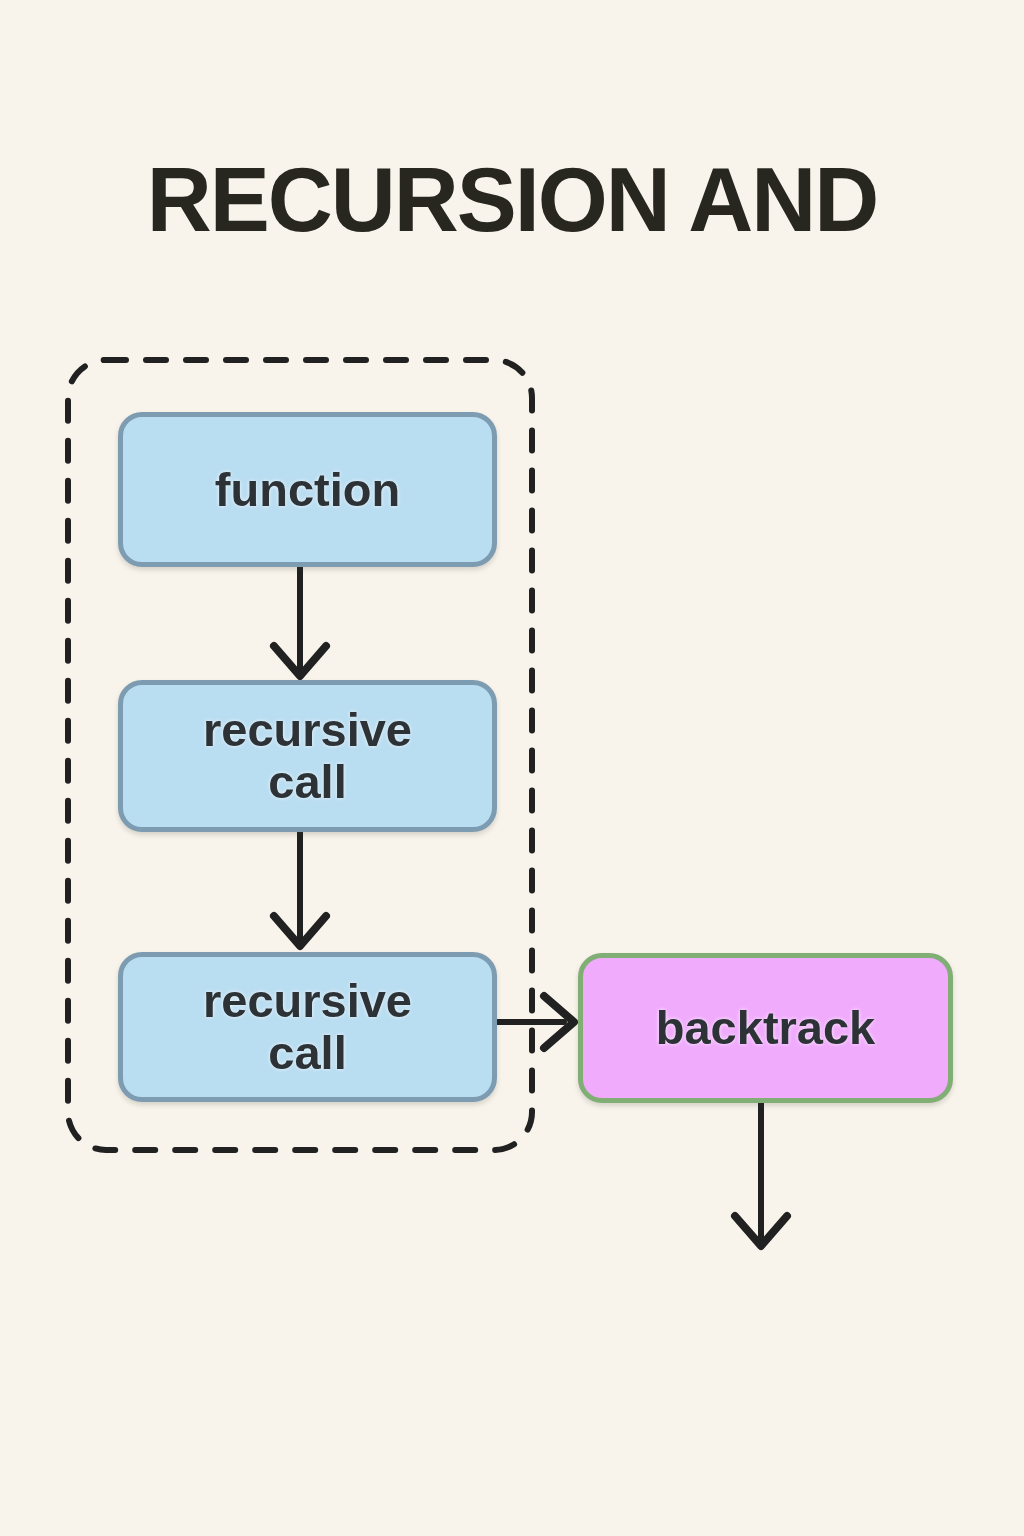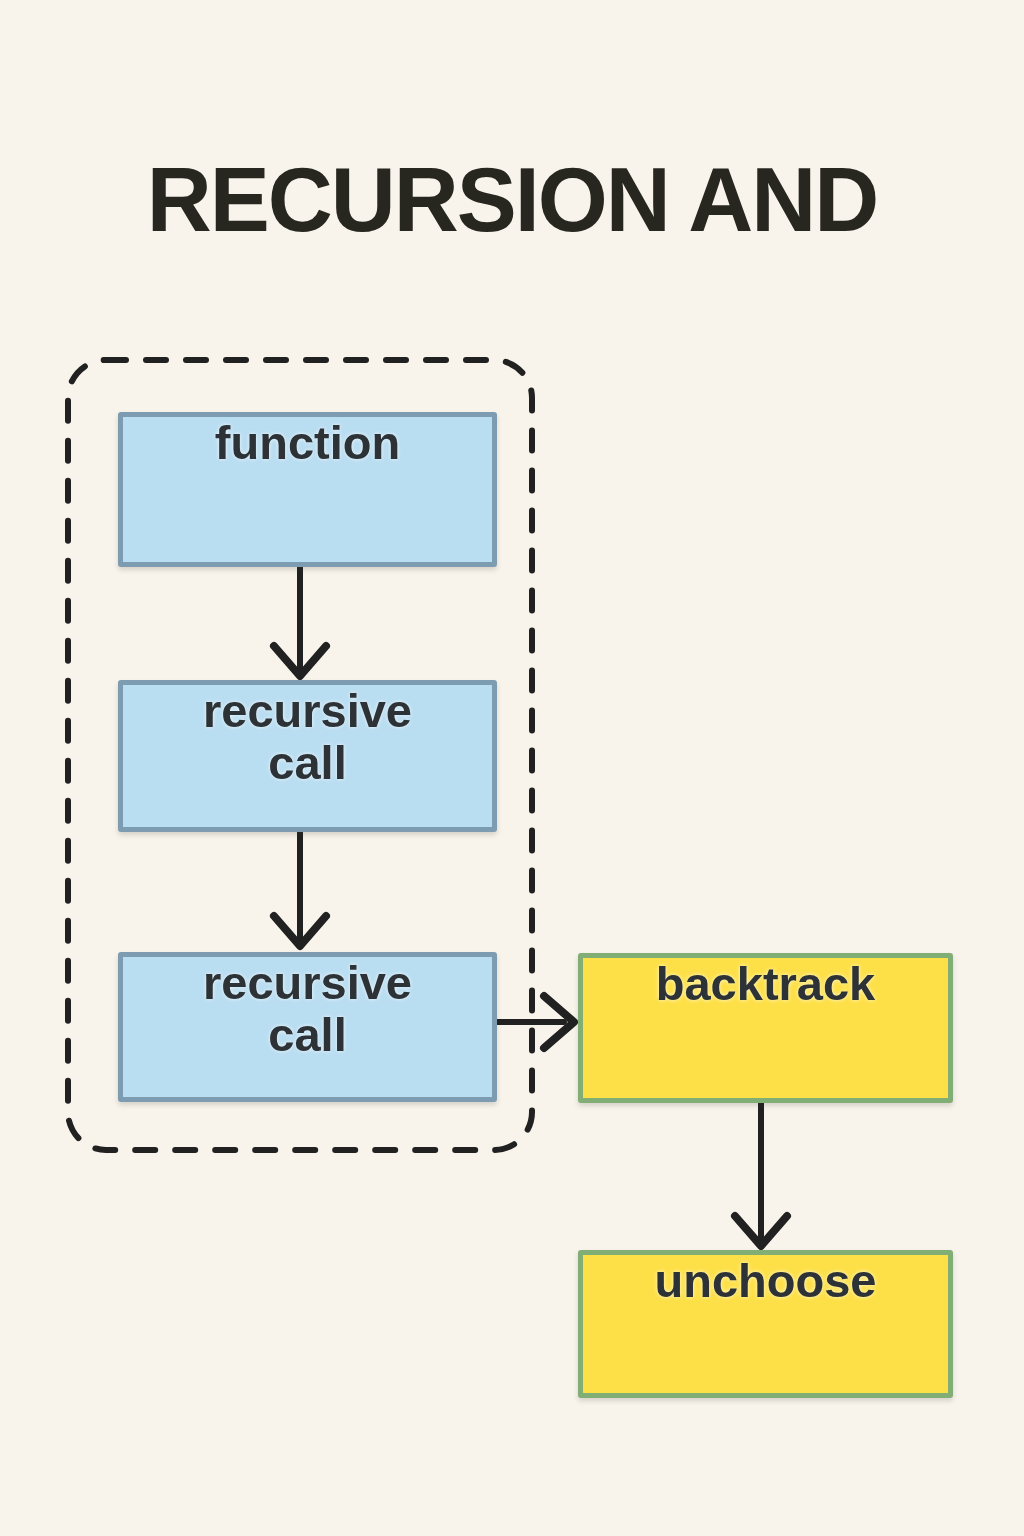--- a/index.html
+++ b/index.html
@@ -23,37 +23,37 @@
     font-weight:bold;
     letter-spacing:-2px;
     color:#28271f;
   }
   .title span{display:block;}
   .overlay{
     position:absolute;left:0;top:0;width:1024px;height:1536px;
   }
   .node{
     position:absolute;
-    display:flex;justify-content:center;
-    border-radius:3px;
+    display:flex;align-items:center;justify-content:center;
+    border-radius:24px;
     font-weight:bold;
     font-size:47px;
     line-height:52px;
     color:#2c3236;
     text-align:center;
     box-shadow:0 3px 5px rgba(60,60,50,0.18);
     text-shadow:0 0 4px rgba(255,255,255,0.8);
   }
   .node .lbl{display:block;max-width:270px;}
   .node.blue{
     background:#b9ddf1;
     border:5px solid #7d9cb2;
   }
   .node.green{
-    background:#fde047;
+    background:#f0abfc;
     border:5px solid #80ae74;
   }
   .node-function{left:118px;top:412px;width:369px;height:145px;}
   .node-recursive-case{left:118px;top:680px;width:369px;height:142px;}
   .node-recursive-call{left:118px;top:952px;width:369px;height:140px;}
   .node-backtrack{left:578px;top:953px;width:365px;height:140px;}
   .node-unchoose{left:578px;top:1250px;width:365px;height:138px;}
 </style>
 </head>
 <body>
@@ -98,17 +98,14 @@
   </div>
 
   <div class="node blue node-recursive-call">
     <span class="lbl">recursive call</span>
   </div>
 
   <div class="node green node-backtrack">
     <span class="lbl">backtrack</span>
   </div>
 
-  <div class="node green node-unchoose">
-    <span class="lbl">unchoose</span>
-  </div>
 
 </div>
 
 </body></html>

